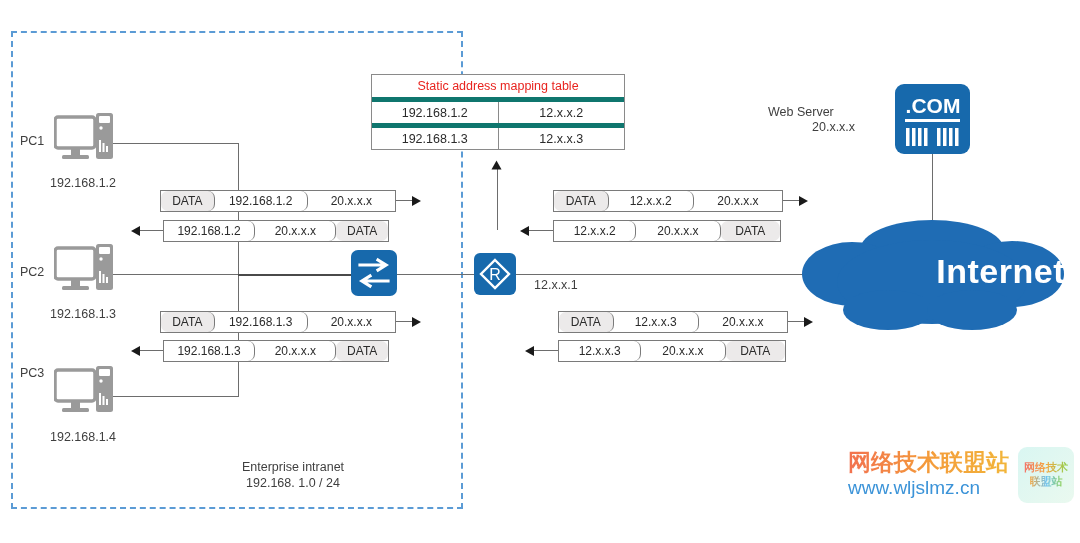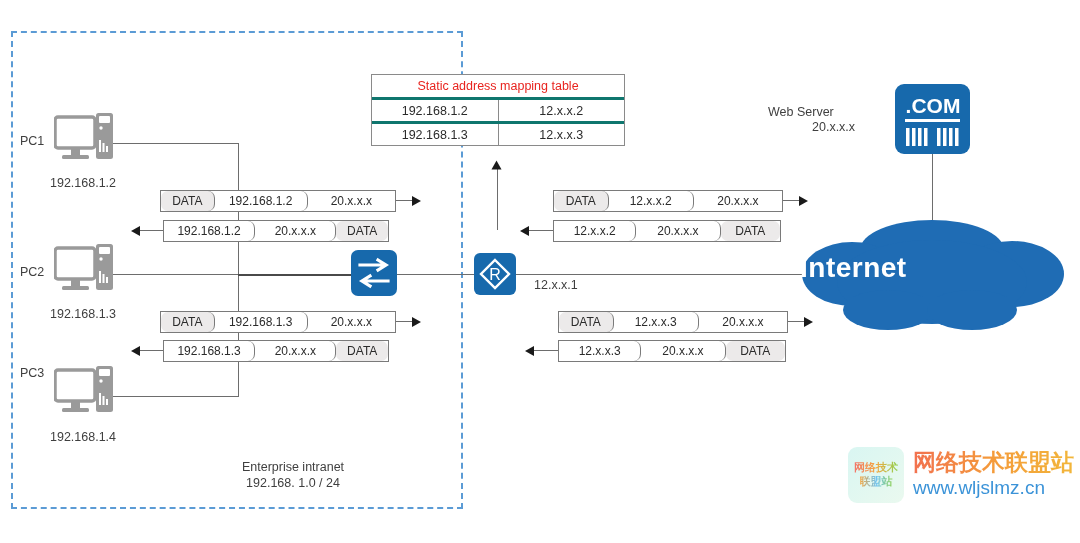--- a/index.html
+++ b/index.html
@@ -35,33 +35,33 @@
 
   
   .arrow-r{width:0;height:0;border-left:9px solid #1a1a1a;
            border-top:5px solid transparent;border-bottom:5px solid transparent;}
   .arrow-l{width:0;height:0;border-right:9px solid #1a1a1a;
            border-top:5px solid transparent;border-bottom:5px solid transparent;}
 
   
   #mapping-table{left:371px;top:74px;width:254px;border:1px solid #8a8a8a;
         box-sizing:border-box;background:#fff;}
-  #mapping-table .trow{display:flex;border-bottom:3px solid #0f766e;}
+  #mapping-table .trow{display:flex;border-bottom:5px solid #0f766e;}
   #mapping-table .trow:last-child{border-bottom:none;}
   #mapping-table .title{justify-content:center;display:flex;align-items:center;
         height:22px;font-size:12.5px;color:#e8241f;width:100%;}
   #mapping-table .tcell{flex:1;display:flex;align-items:center;justify-content:center;
         height:21px;font-size:12.5px;color:#2b2b2b;border-right:1px solid #8a8a8a;}
   #mapping-table .tcell:last-child{border-right:none;}
   #mapping-table .tcell.hdr{color:#e8241f;}
 
   
   #internet-cloud{left:800px;top:212px;width:265px;height:120px;}
-  #cloud-label{left:800px;top:252px;width:265px;text-align:left;
-       font-size:28px;font-weight:bold;color:#fff;letter-spacing:0.5px;}
+  #cloud-label{left:800px;top:252px;width:265px;text-align:right;
+       font-size:34px;font-weight:bold;color:#fff;letter-spacing:0.5px;}
 
   
   #watermark{left:848px;top:447px;display:flex;align-items:center;gap:9px;}
   #wm-logo{width:56px;height:56px;border-radius:9px;
        background:linear-gradient(135deg,#d9f6f2,#eaf9ef);
        display:flex;flex-direction:column;align-items:center;justify-content:center;
        font-size:11px;font-weight:bold;line-height:1.25;}
   #wm-logo .l1{background:linear-gradient(90deg,#f2746a,#f4a742,#8fd14f);
        -webkit-background-clip:text;background-clip:text;color:transparent;}
   #wm-logo .l2{background:linear-gradient(90deg,#f4a742,#6fc2f0,#8fd14f);
@@ -289,21 +289,21 @@
       </g>
     </svg>
   </span>
 </div>
 <div class="abs" id="cloud-label">Internet</div>
 
 <div class="abs lbl center" style="left:213px;top:460px;width:160px;">Enterprise intranet</div>
 <div class="abs lbl center" style="left:213px;top:476px;width:160px;">192.168. 1.0 / 24</div>
 
 <div class="abs" id="watermark">
+  <div>
+    <div id="wm-title">网络技术联盟站</div>
+    <div id="wm-url">www.wljslmz.cn</div>
+  </div>
   <div id="wm-logo">
     <span class="l1">网络技术</span>
     <span class="l2">联盟站</span>
   </div>
-  <div>
-    <div id="wm-title">网络技术联盟站</div>
-    <div id="wm-url">www.wljslmz.cn</div>
-  </div>
 </div>
 
 </body></html>

